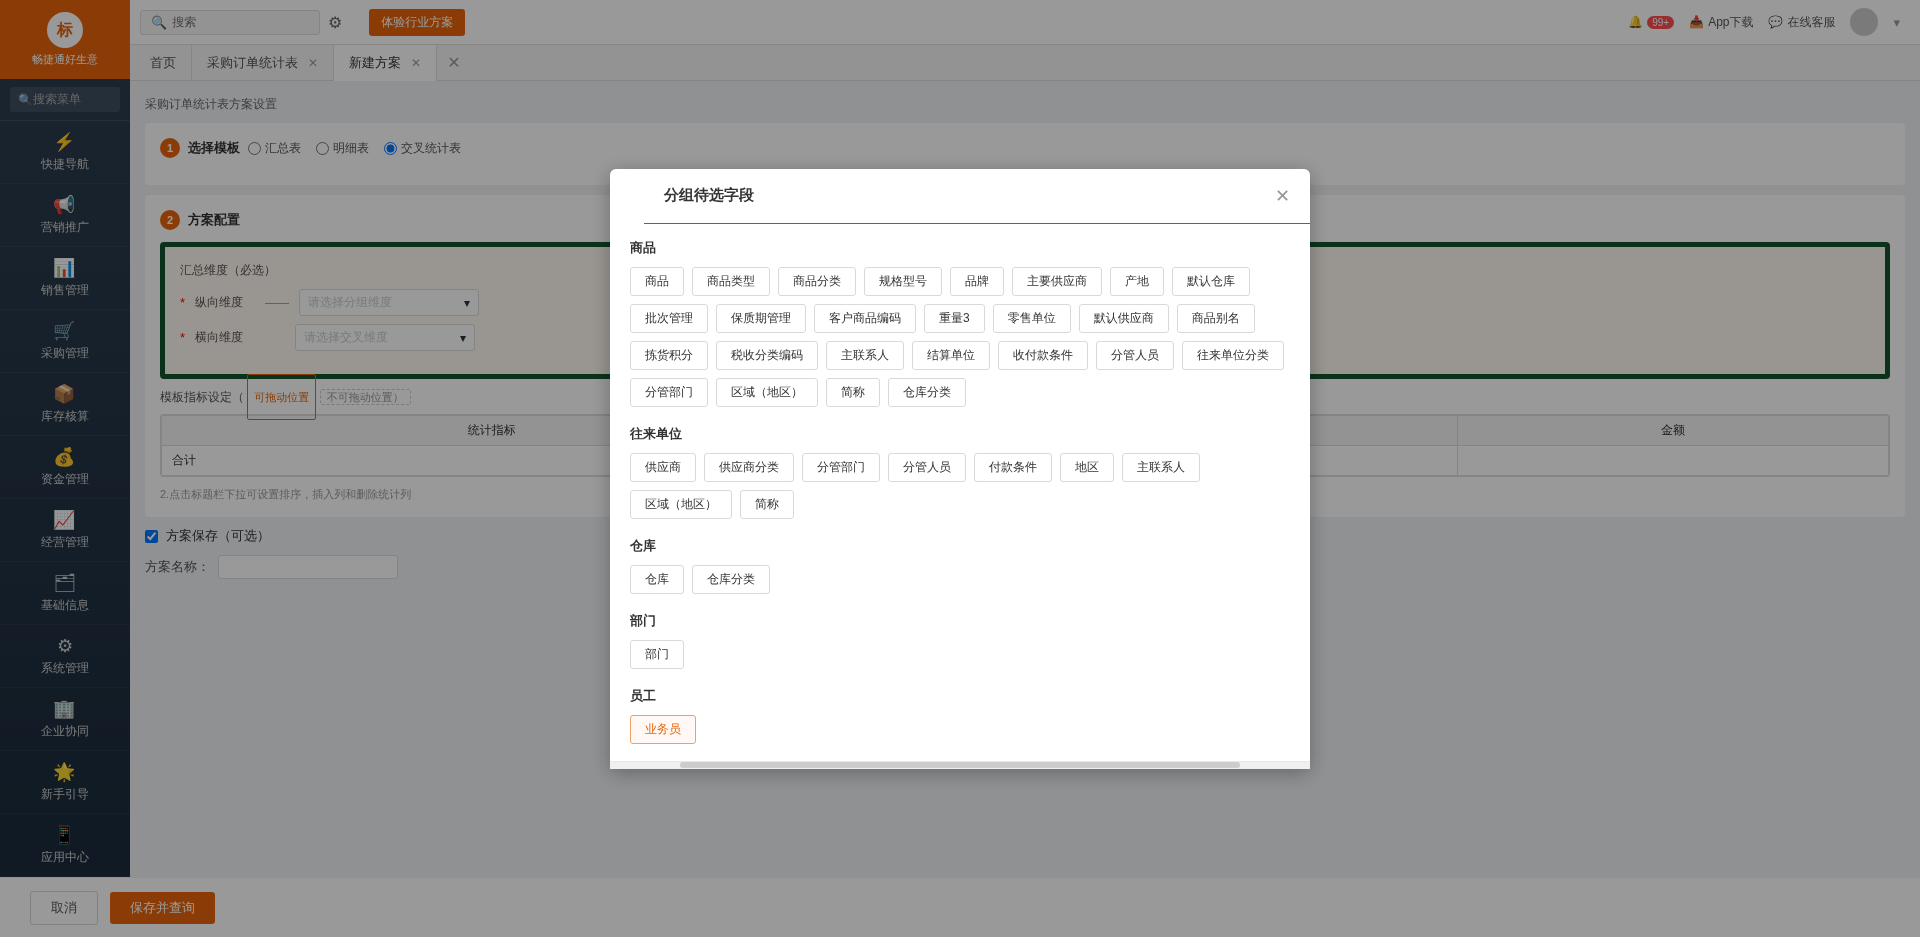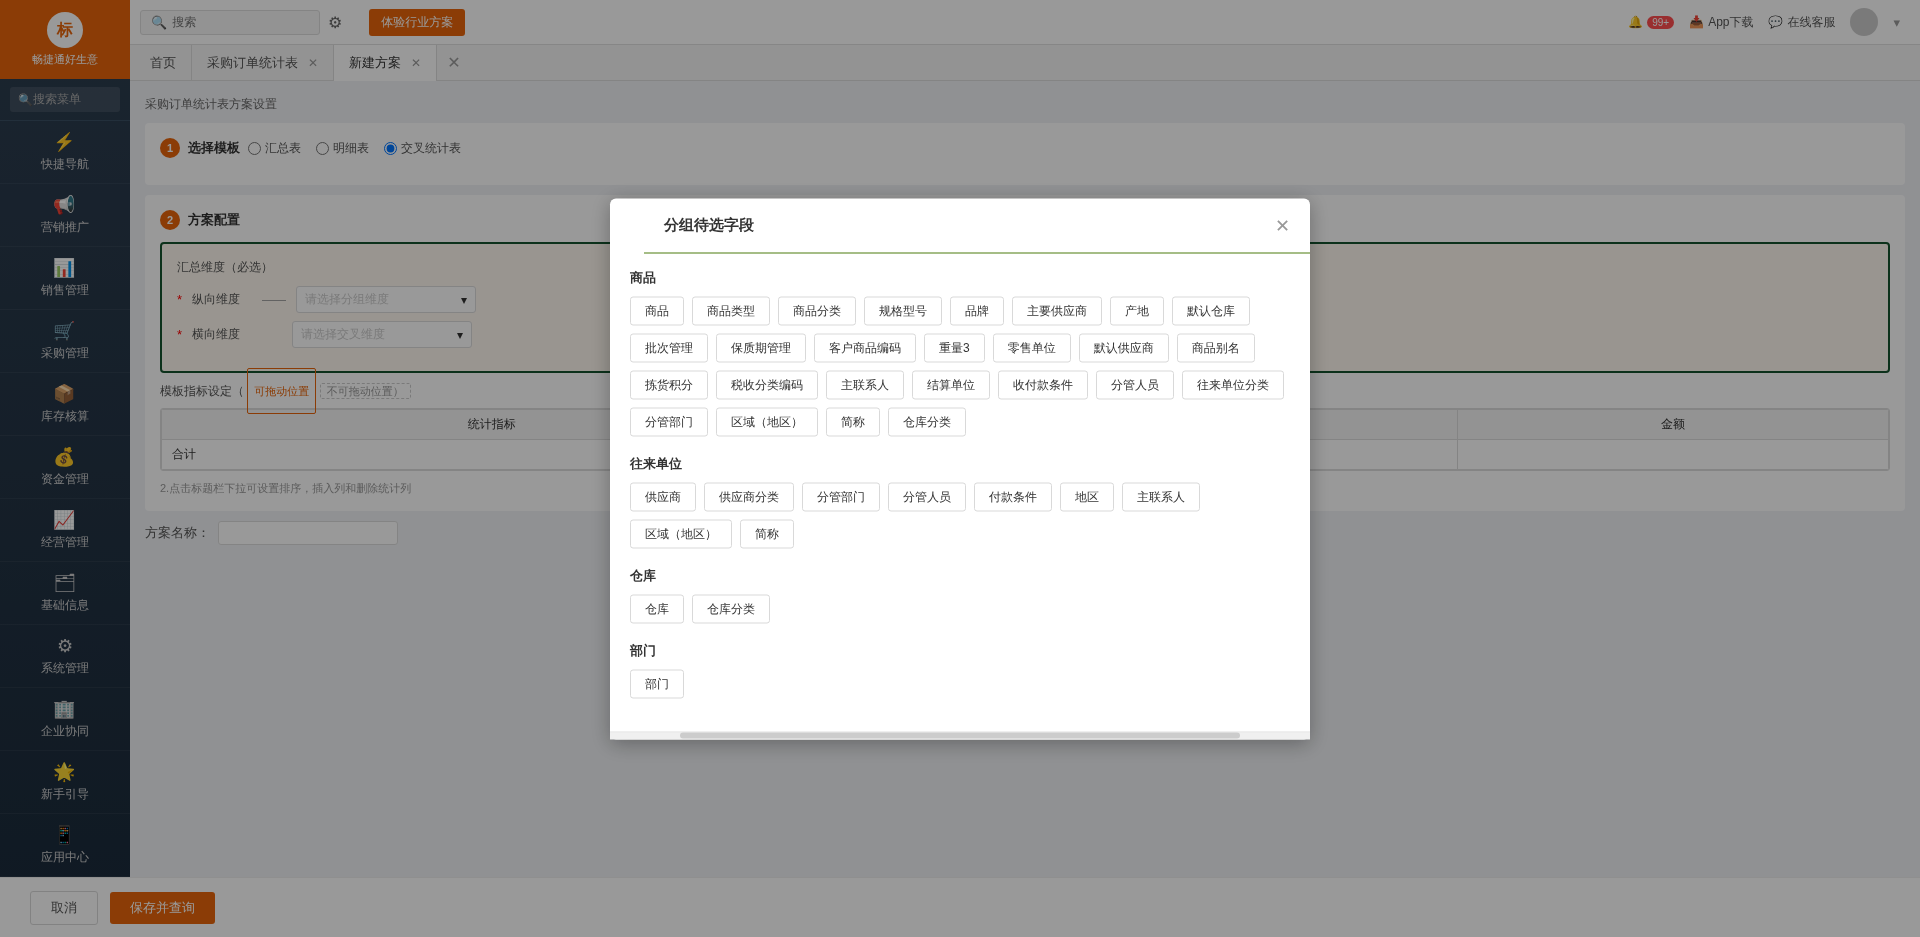--- a/index.html
+++ b/index.html
@@ -290,21 +290,21 @@
             <span>交叉统计表</span>
           </div>
         </div>
       </div>
     </div>
     <div class="section-card">
       <div class="step-row">
         <div class="step-badge">2</div>
         <span class="step-label">方案配置</span>
       </div>
-      <div style="background:#fff9f0; border:2px solid #14532d; border-radius:4px; padding:15px; margin-bottom:10px;">
+      <div style="background:#fff9f0; border:5px solid #14532d; border-radius:4px; padding:15px; margin-bottom:10px;">
         <div style="color:#555; font-size:12px; margin-bottom:10px;">汇总维度（必选）</div>
         <div class="config-row">
           <span style="color:red;">*</span>
           <span style="font-size:12px; color:#555; width:60px;">纵向维度</span>
           <span style="font-size:12px; color:#999;">——</span>
           <div class="config-select" style="min-width:180px;">
             <span style="color:#ccc;">请选择分组维度</span>
             <span>▾</span>
           </div>
         </div>
@@ -335,20 +335,24 @@
           <tbody>
             <tr>
               <td style="padding:6px 10px; border:1px solid #ddd; color:#333;">合计</td>
               <td style="padding:6px 10px; border:1px solid #ddd;">合计</td>
               <td style="padding:6px 10px; border:1px solid #ddd;"></td>
             </tr>
           </tbody>
         </table>
       </div>
       <div style="font-size:11px; color:#999;">2.点击标题栏下拉可设置排序，插入列和删除统计列</div>
+    </div>
+    <div style="display:flex; align-items:center; gap:8px; margin-bottom:10px;">
+      <input type="checkbox" checked="" style="">
+      <span style="font-size:13px; color:#333;">方案保存（可选）</span>
     </div>
     <div style="display:flex; align-items:center; gap:8px; margin-bottom:20px;">
       <span style="font-size:13px; color:#555;">方案名称：</span>
       <input type="text" style="border: 1px solid rgb(221, 221, 221); border-radius: 3px; padding: 4px 8px; font-size: 12px; width: 180px;">
     </div>
   </div>
 </div>
 
 <div class="overlay"></div>
 
@@ -410,20 +414,26 @@
           <div class="field-tag">仓库</div>
           <div class="field-tag">仓库分类</div>
         </div>
       </div>
       <div class="field-section">
         <div class="section-title">部门</div>
         <div class="field-grid">
           <div class="field-tag">部门</div>
         </div>
       </div>
+      <div class="field-section">
+        <div class="section-title">员工</div>
+        <div class="field-grid">
+          <div class="field-tag highlighted">业务员</div>
+        </div>
+      </div>
     </div>
   <div class="modal-hscroll">
     <div class="modal-hscroll-thumb"></div>
   </div>
 </div>
 
 <div class="modal-footer-area">
   <button class="btn-cancel">取消</button>
   <button class="btn-save">保存并查询</button>
 </div>

